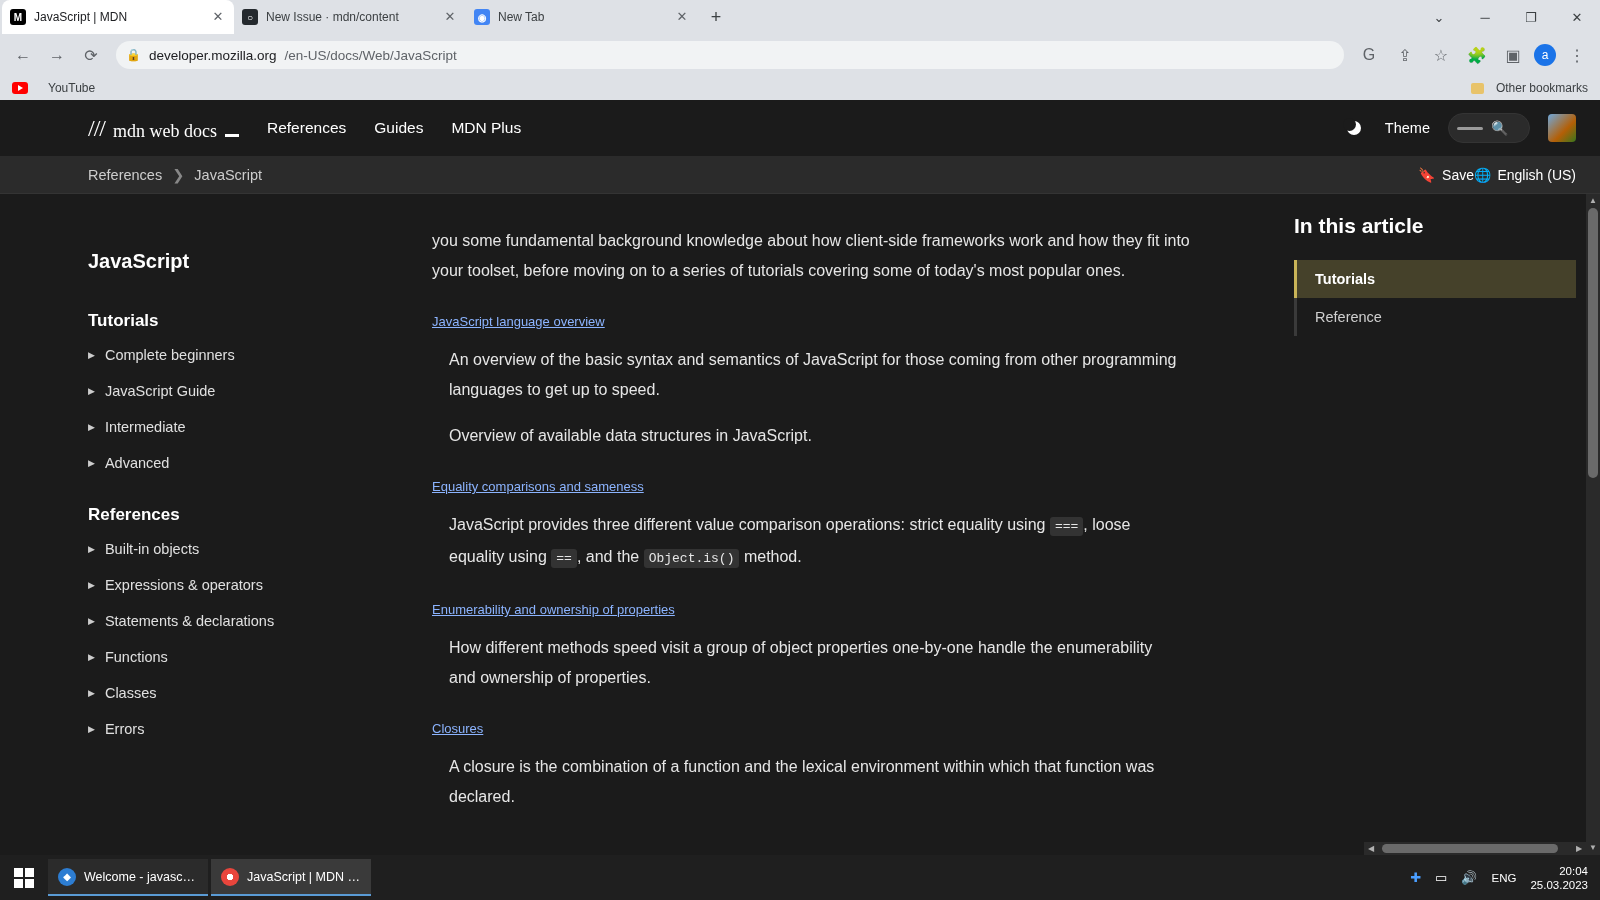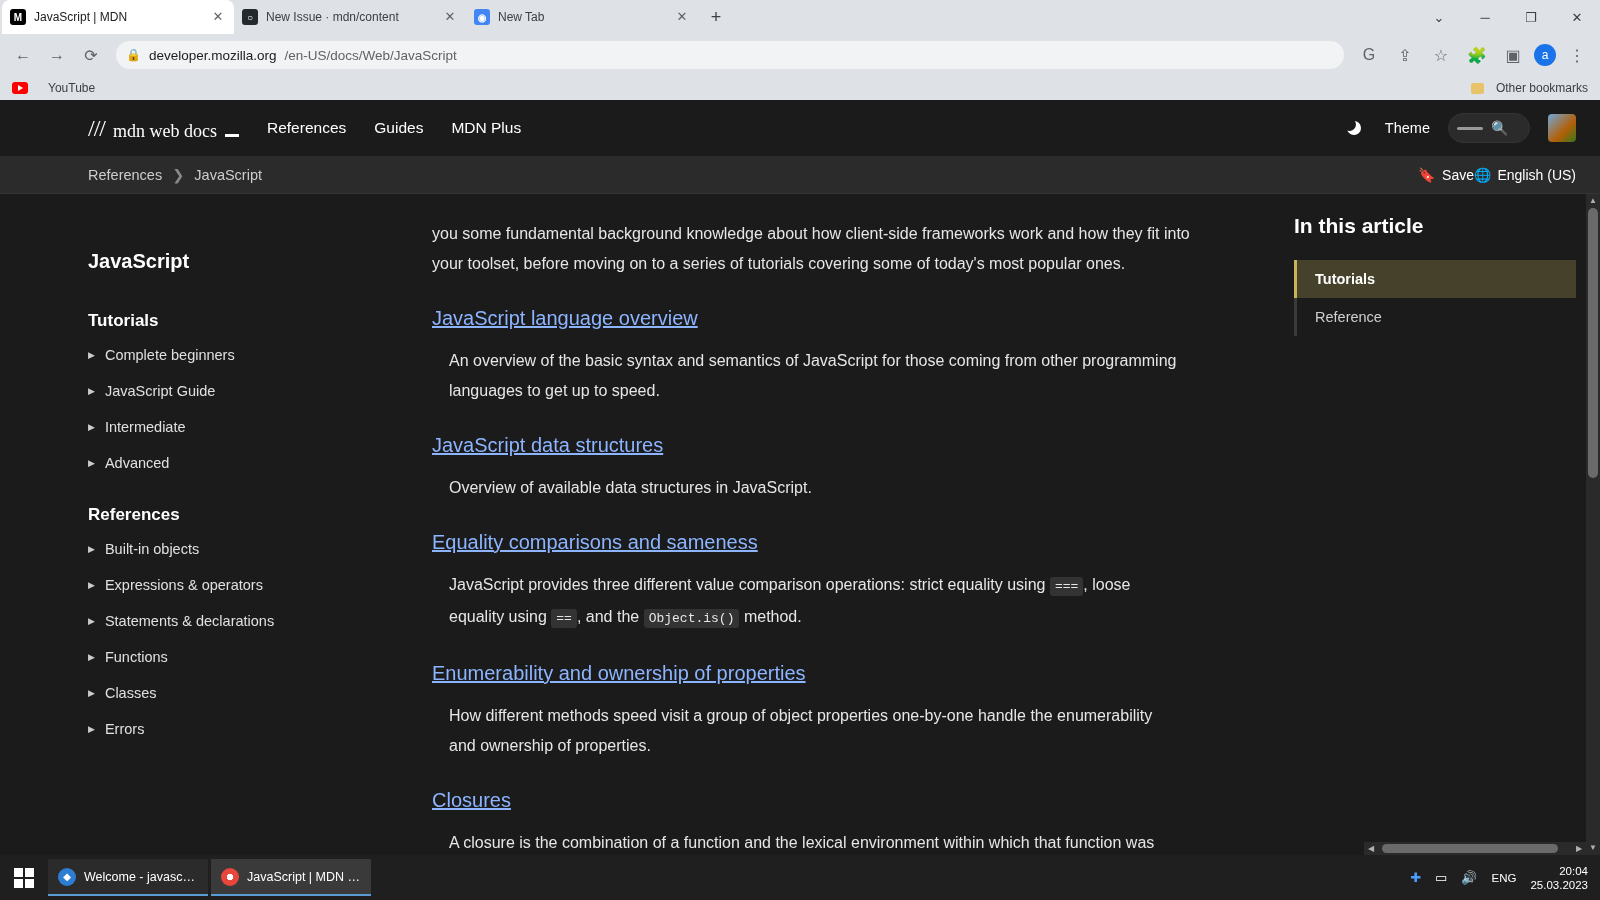--- a/index.html
+++ b/index.html
@@ -84,23 +84,23 @@
 
   
   .sidebar { width:432px; flex:0 0 432px; padding:56px 0 0 88px; overflow:hidden; }
   .sb-title { font-size:20px; font-weight:bold; margin-bottom:38px; }
   .sb-group { font-size:17px; font-weight:bold; margin:0 0 16px 0; }
   .sb-item { font-size:14.5px; color:#e0e0e0; margin-bottom:20px; display:flex; align-items:center; gap:10px; }
   .caret { font-size:9px; color:#ccc; }
 
   
   .main { flex:1 1 auto; padding:0 40px 0 0; overflow:hidden; }
-  .main-inner { padding-top:9px; }
+  .main-inner { padding-top:16px; }
   .p-text { font-size:16px; line-height:30px; color:#e6e6e6; max-width:760px; }
-  .doc-link { display:block; font-size:20px; color:#8cb4ff; text-decoration:underline; margin:28px 0 10px 0; }
+  .doc-link { display:block; font-size:13px; color:#8cb4ff; text-decoration:underline; margin:28px 0 10px 0; }
   .doc-desc { font-size:16px; line-height:30px; color:#e6e6e6; max-width:745px; padding-left:17px; }
   code.inl {
     font-family:"Liberation Mono", monospace; font-size:13px; background:#333;
     padding:2px 5px; border-radius:3px; color:#e6e6e6;
   }
   code.op { letter-spacing:0px; }
 
   
   .toc { width:330px; flex:0 0 330px; padding:20px 24px 0 24px; }
   .toc-title { font-size:21px; font-weight:bold; margin-bottom:22px; }
@@ -290,21 +290,20 @@
       </div>
     </aside>
 
     <main class="main">
       <div class="main-inner">
         <p class="p-text">you some fundamental background knowledge about how client-side frameworks work and how they fit into your toolset, before moving on to a series of tutorials covering some of today's most popular ones.</p>
 
         <a class="doc-link">JavaScript language overview</a>
         <p class="doc-desc">An overview of the basic syntax and semantics of JavaScript for those coming from other programming languages to get up to speed.</p>
 
-        <a class="doc-link">JavaScript data structures</a>
         <p class="doc-desc">Overview of available data structures in JavaScript.</p>
 
         <a class="doc-link">Equality comparisons and sameness</a>
         <p class="doc-desc"><span>JavaScript provides three different value comparison operations: strict equality using </span><code class="inl op">===</code><span>, loose equality using </span><code class="inl op">==</code><span>, and the </span><code class="inl">Object.is()</code><span> method.</span></p>
 
         <a class="doc-link">Enumerability and ownership of properties</a>
         <p class="doc-desc">How different methods speed visit a group of object properties one-by-one handle the enumerability and ownership of properties.</p>
 
         <a class="doc-link">Closures</a>
         <p class="doc-desc">A closure is the combination of a function and the lexical environment within which that function was declared.</p>

